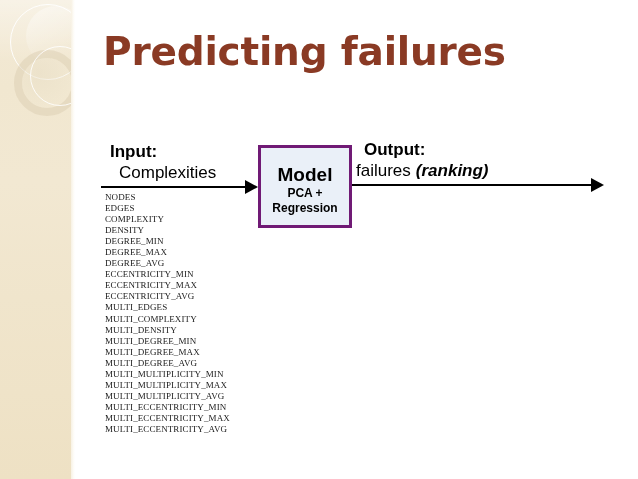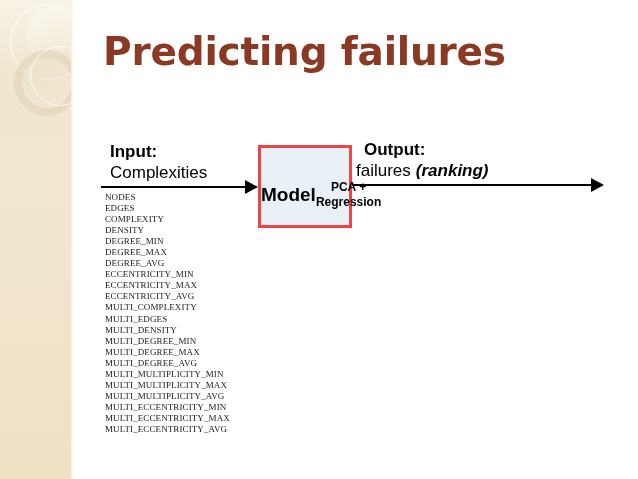--- a/index.html
+++ b/index.html
@@ -114,21 +114,21 @@
     color: #000000;
     white-space: nowrap;
   }
 
   #input-label {
     position: absolute;
     left: 110px; top: 142px;
   }
   #input-sublabel {
     position: absolute;
-    left: 110px; top: 163px;
+    left: 119px; top: 163px;
   }
 
   #output-label {
     position: absolute;
     left: 364px; top: 140px;
   }
   #output-sublabel {
     position: absolute;
     left: 356px; top: 161px;
     display: flex;
@@ -158,24 +158,24 @@
   #input-arrow-head { left: 245px; top: 180px; }
   #output-arrow-line { left: 352px; top: 184px; width: 242px; }
   #output-arrow-head { left: 591px; top: 178px; }
 
   
   #model-box {
     position: absolute;
     left: 258px; top: 145px;
     width: 94px; height: 83px;
     background: #eaf0f8;
-    border: 3px solid #ef4444;
+    border: 3px solid #701a75;
     box-sizing: border-box;
     display: flex;
-    flex-direction: row;
+    flex-direction: column;
     align-items: center;
     justify-content: flex-start;
     padding-top: 16px;
   }
   #model-title {
     font-family: "Liberation Sans", sans-serif;
     font-weight: bold;
     font-size: 19px;
     color: #000000;
     line-height: 22px;
@@ -243,22 +243,22 @@
       <div class="list-item">NODES</div>
       <div class="list-item">EDGES</div>
       <div class="list-item">COMPLEXITY</div>
       <div class="list-item">DENSITY</div>
       <div class="list-item">DEGREE_MIN</div>
       <div class="list-item">DEGREE_MAX</div>
       <div class="list-item">DEGREE_AVG</div>
       <div class="list-item">ECCENTRICITY_MIN</div>
       <div class="list-item">ECCENTRICITY_MAX</div>
       <div class="list-item">ECCENTRICITY_AVG</div>
+      <div class="list-item">MULTI_EDGES</div>
       <div class="list-item">MULTI_COMPLEXITY</div>
-      <div class="list-item">MULTI_EDGES</div>
       <div class="list-item">MULTI_DENSITY</div>
       <div class="list-item">MULTI_DEGREE_MIN</div>
       <div class="list-item">MULTI_DEGREE_MAX</div>
       <div class="list-item">MULTI_DEGREE_AVG</div>
       <div class="list-item">MULTI_MULTIPLICITY_MIN</div>
       <div class="list-item">MULTI_MULTIPLICITY_MAX</div>
       <div class="list-item">MULTI_MULTIPLICITY_AVG</div>
       <div class="list-item">MULTI_ECCENTRICITY_MIN</div>
       <div class="list-item">MULTI_ECCENTRICITY_MAX</div>
       <div class="list-item">MULTI_ECCENTRICITY_AVG</div>

